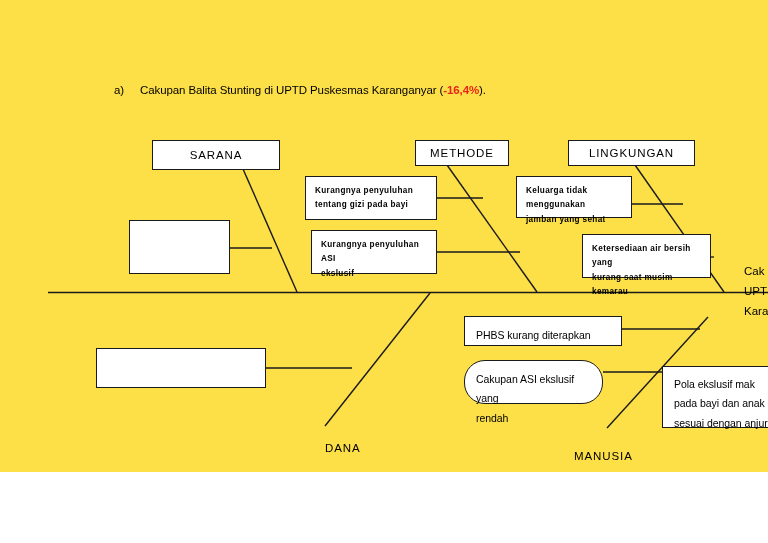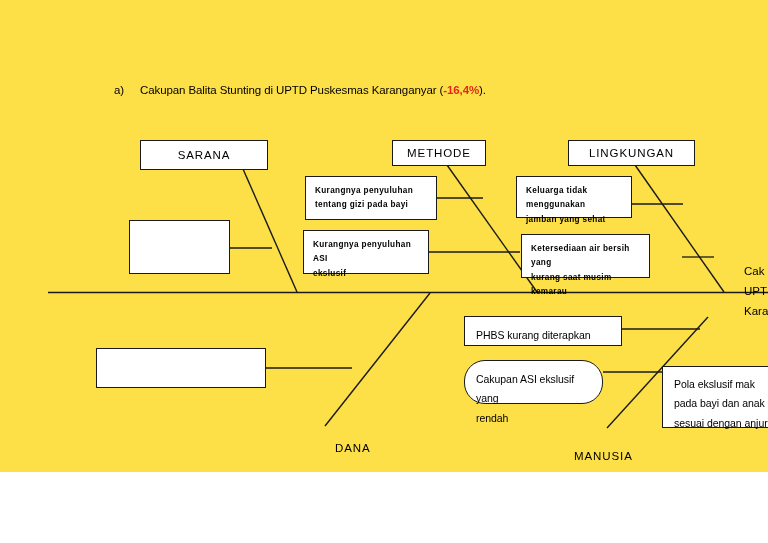--- a/index.html
+++ b/index.html
@@ -117,50 +117,50 @@
     <line x1="230" y1="248" x2="272" y2="248" stroke="#1a1a1a" stroke-width="1.3"></line>
     <line x1="437" y1="198" x2="483" y2="198" stroke="#1a1a1a" stroke-width="1.3"></line>
     <line x1="429" y1="252" x2="520" y2="252" stroke="#1a1a1a" stroke-width="1.3"></line>
     <line x1="632" y1="204" x2="683" y2="204" stroke="#1a1a1a" stroke-width="1.3"></line>
     <line x1="682" y1="257" x2="714" y2="257" stroke="#1a1a1a" stroke-width="1.3"></line>
     <line x1="266" y1="368" x2="352" y2="368" stroke="#1a1a1a" stroke-width="1.3"></line>
     <line x1="622" y1="329" x2="700" y2="329" stroke="#1a1a1a" stroke-width="1.3"></line>
     <line x1="603" y1="372" x2="662" y2="372" stroke="#1a1a1a" stroke-width="1.3"></line>
   </svg>
 
-  <div class="box cat-box" style="left:140px; top:140px; width:128px; height:30px;text-align:center;">
+  <div class="box cat-box" style="left:152px; top:140px; width:128px; height:30px;text-align:center;">
     <span>SARANA</span>
   </div>
 
-  <div class="box cat-box" style="left:392px; top:140px; width:94px; height:26px;align-items:center;">
+  <div class="box cat-box" style="left:415px; top:140px; width:94px; height:26px;align-items:center;">
     <span>METHODE</span>
   </div>
 
   <div class="box cat-box" style="left:568px; top:140px; width:127px; height:26px;">
     <span>LINGKUNGAN</span>
   </div>
 
   <div class="box" style="left:129px; top:220px; width:101px; height:54px;"></div>
 
   <div class="box cause-top" style="left:305px; top:176px; width:132px; height:44px;">
     <div>Kurangnya penyuluhan</div>
     <div>tentang gizi pada bayi</div>
   </div>
 
-  <div class="box cause-top" style="left:303px; top:230px; width:126px; height:44px;">
+  <div class="box cause-top" style="left:311px; top:230px; width:126px; height:44px;">
     <div>Kurangnya penyuluhan ASI</div>
     <div>ekslusif</div>
   </div>
 
   <div class="box cause-top" style="left:516px; top:176px; width:116px; height:42px;">
     <div>Keluarga tidak menggunakan</div>
     <div>jamban yang sehat</div>
   </div>
 
-  <div class="box cause-top" style="left:521px; top:234px; width:129px; height:44px;">
+  <div class="box cause-top" style="left:582px; top:234px; width:129px; height:44px;">
     <div>Ketersediaan air bersih yang</div>
     <div>kurang saat musim kemarau</div>
   </div>
 
   <div class="box" style="left:96px; top:348px; width:170px; height:40px;"></div>
 
   <div class="box cause-bottom" style="left:464px; top:316px; width:158px; height:30px;">
     <div>PHBS kurang diterapkan</div>
   </div>
 
@@ -168,21 +168,21 @@
     <div>Cakupan ASI ekslusif yang</div>
     <div>rendah</div>
   </div>
 
   <div class="box cause-bottom clipped" style="left:662px; top:366px; width:112px; height:62px;">
     <div>Pola ekslusif mak</div>
     <div>pada bayi dan anak </div>
     <div>sesuai dengan anjur</div>
   </div>
 
-  <div class="free-label" style="left:308px; top:442px;padding-left:27px;">DANA</div>
+  <div class="free-label" style="left:298px; top:442px;padding-left:27px;">DANA</div>
 
   <div class="free-label" style="left:566px; top:450px;padding-left:8px;">MANUSIA</div>
 
   <div id="effect">
     <div>Cak</div>
     <div>UPT</div>
     <div>Kara</div>
   </div>
 
 </div>

